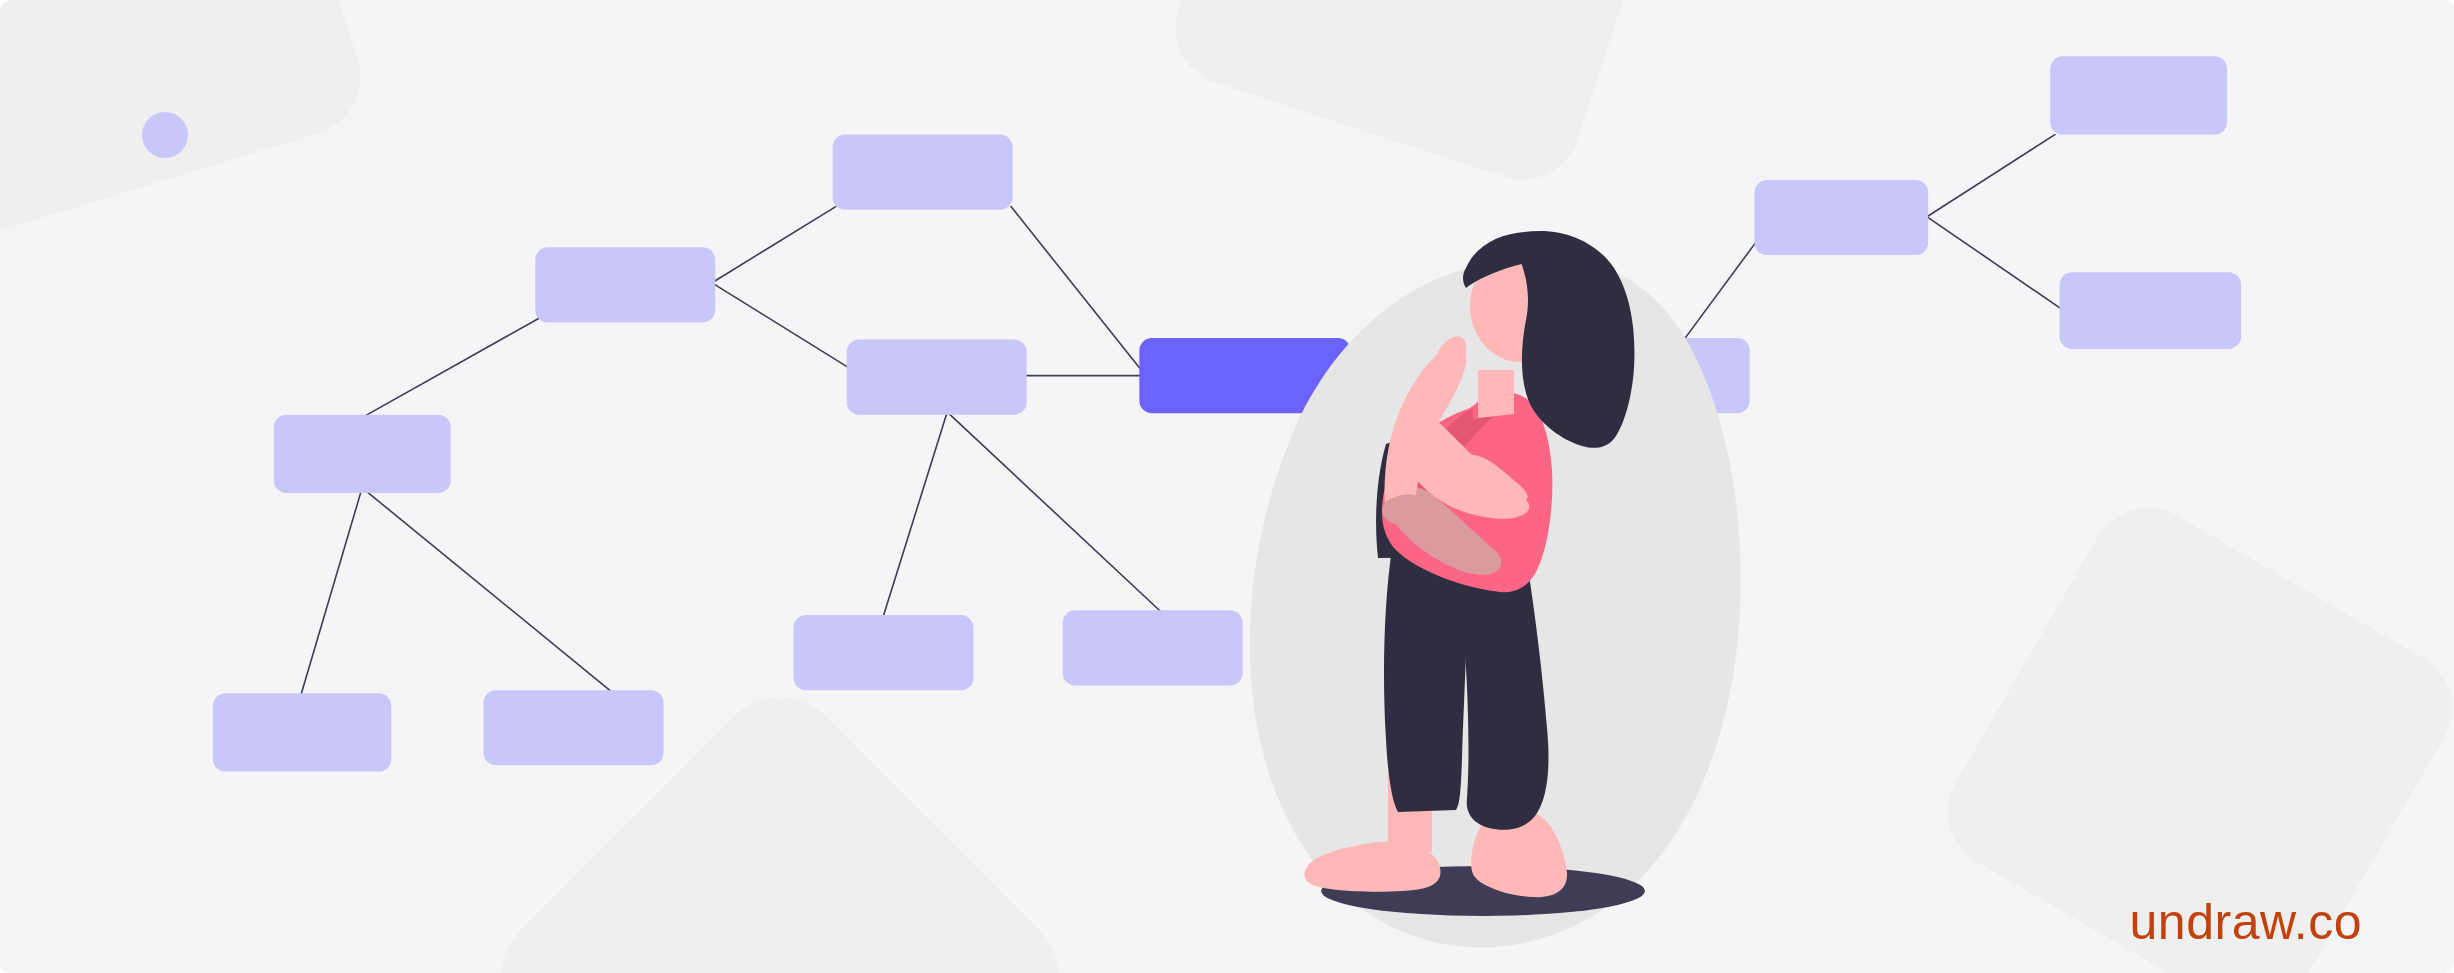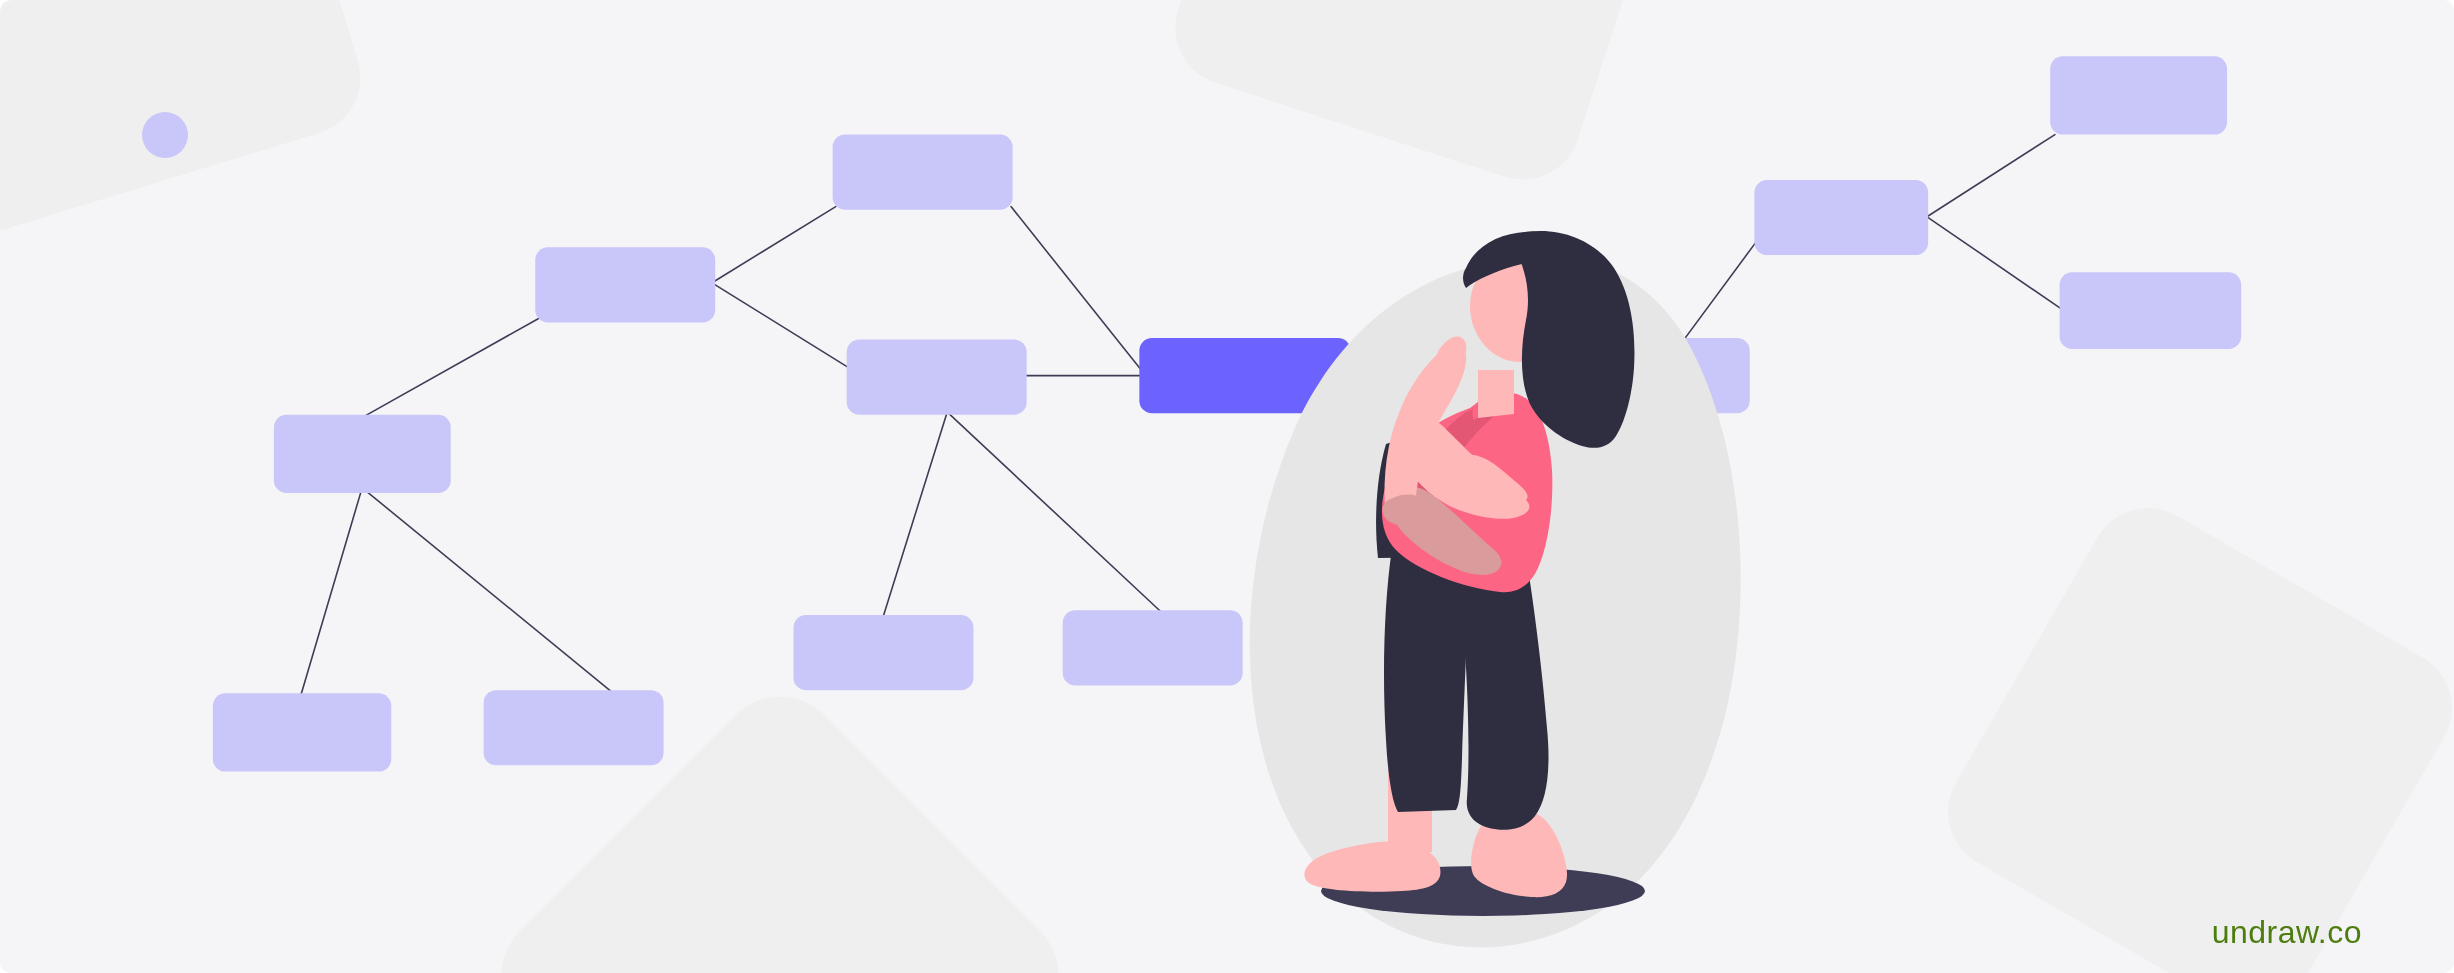--- a/index.html
+++ b/index.html
@@ -16,23 +16,23 @@
     overflow: hidden;
     background: #f5f5f7;
     border-radius: 10px;
   }
   #scene { position: absolute; inset: 0; }
   .watermark {
     position: absolute;
     right: 92px;
     bottom: 22px;
     font-family: "Liberation Sans", sans-serif;
-    font-size: 32px;
+    font-size: 50px;
     letter-spacing: 0.5px;
-    color: #4d7c0f;
+    color: #c2410c;
     user-select: none;
   }
 </style>
 </head>
 <body>
 
 <div id="stage">
 
   <svg id="scene" viewBox="0 0 2454 973" preserveAspectRatio="none">
 

